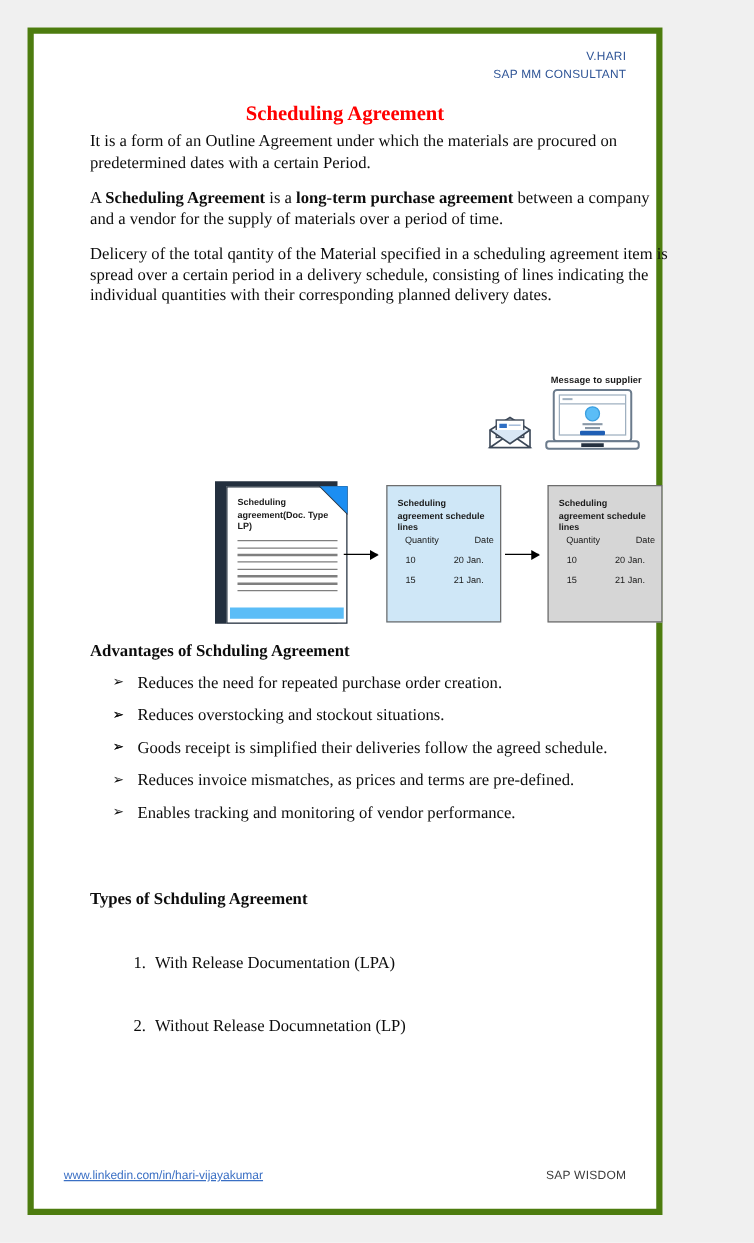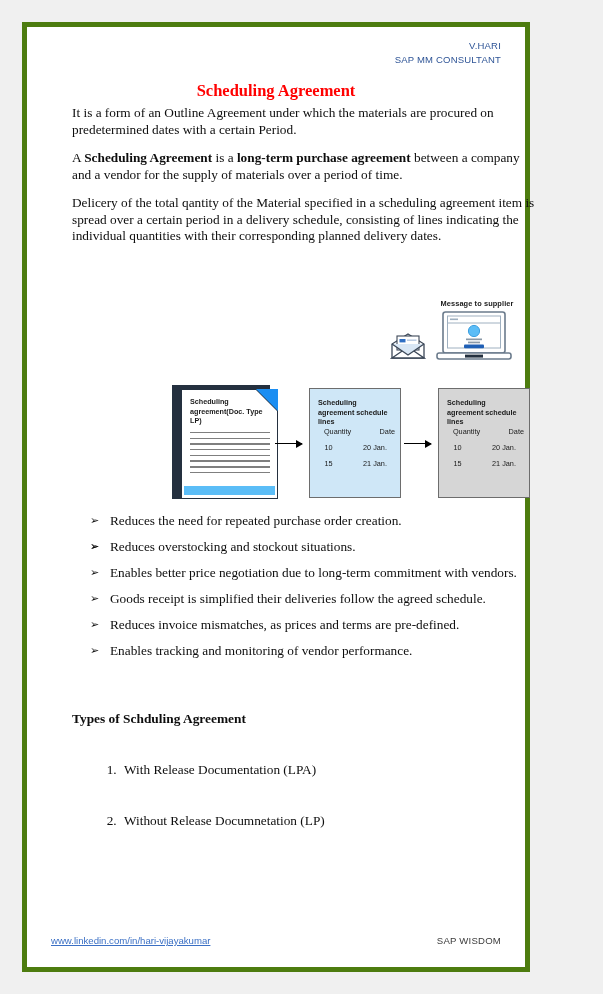--- a/index.html
+++ b/index.html
@@ -369,25 +369,26 @@
               <td class="c-qty">15</td>
               <td class="c-date">21 Jan.</td>
             </tr>
           </tbody>
         </table>
       </div>
     </div>
   </div>
 
   <div class="adv-section">
+    <div class="section-heading">Advantages of Schduling Agreement</div>
     <ul class="arrow-list">
       <li><span class="bullet-arrow">➢</span><span>Reduces the need for repeated purchase order creation.</span></li>
       <li><span class="bullet-arrow">➢</span></li>
       <li><span class="bullet-arrow">➢</span><span>Reduces overstocking and stockout situations.</span></li>
-      <li><span class="bullet-arrow">➢</span><span>Enables better price negotiation due to long-term commitment with vendors.</span></li>
+      <li><span class="bullet-arrow">➢</span></li>
       <li><span class="bullet-arrow">➢</span><span>Goods receipt is simplified their deliveries follow the agreed schedule.</span></li>
       <li><span class="bullet-arrow">➢</span><span>Reduces invoice mismatches, as prices and terms are pre-defined.</span></li>
       <li><span class="bullet-arrow">➢</span><span>Enables tracking and monitoring of vendor performance.</span></li>
     </ul>
   </div>
 
   <div class="types-section">
     <div class="section-heading">Types of Schduling Agreement</div>
     <ol class="num-list">
       <li>With Release Documentation (LPA)</li>

